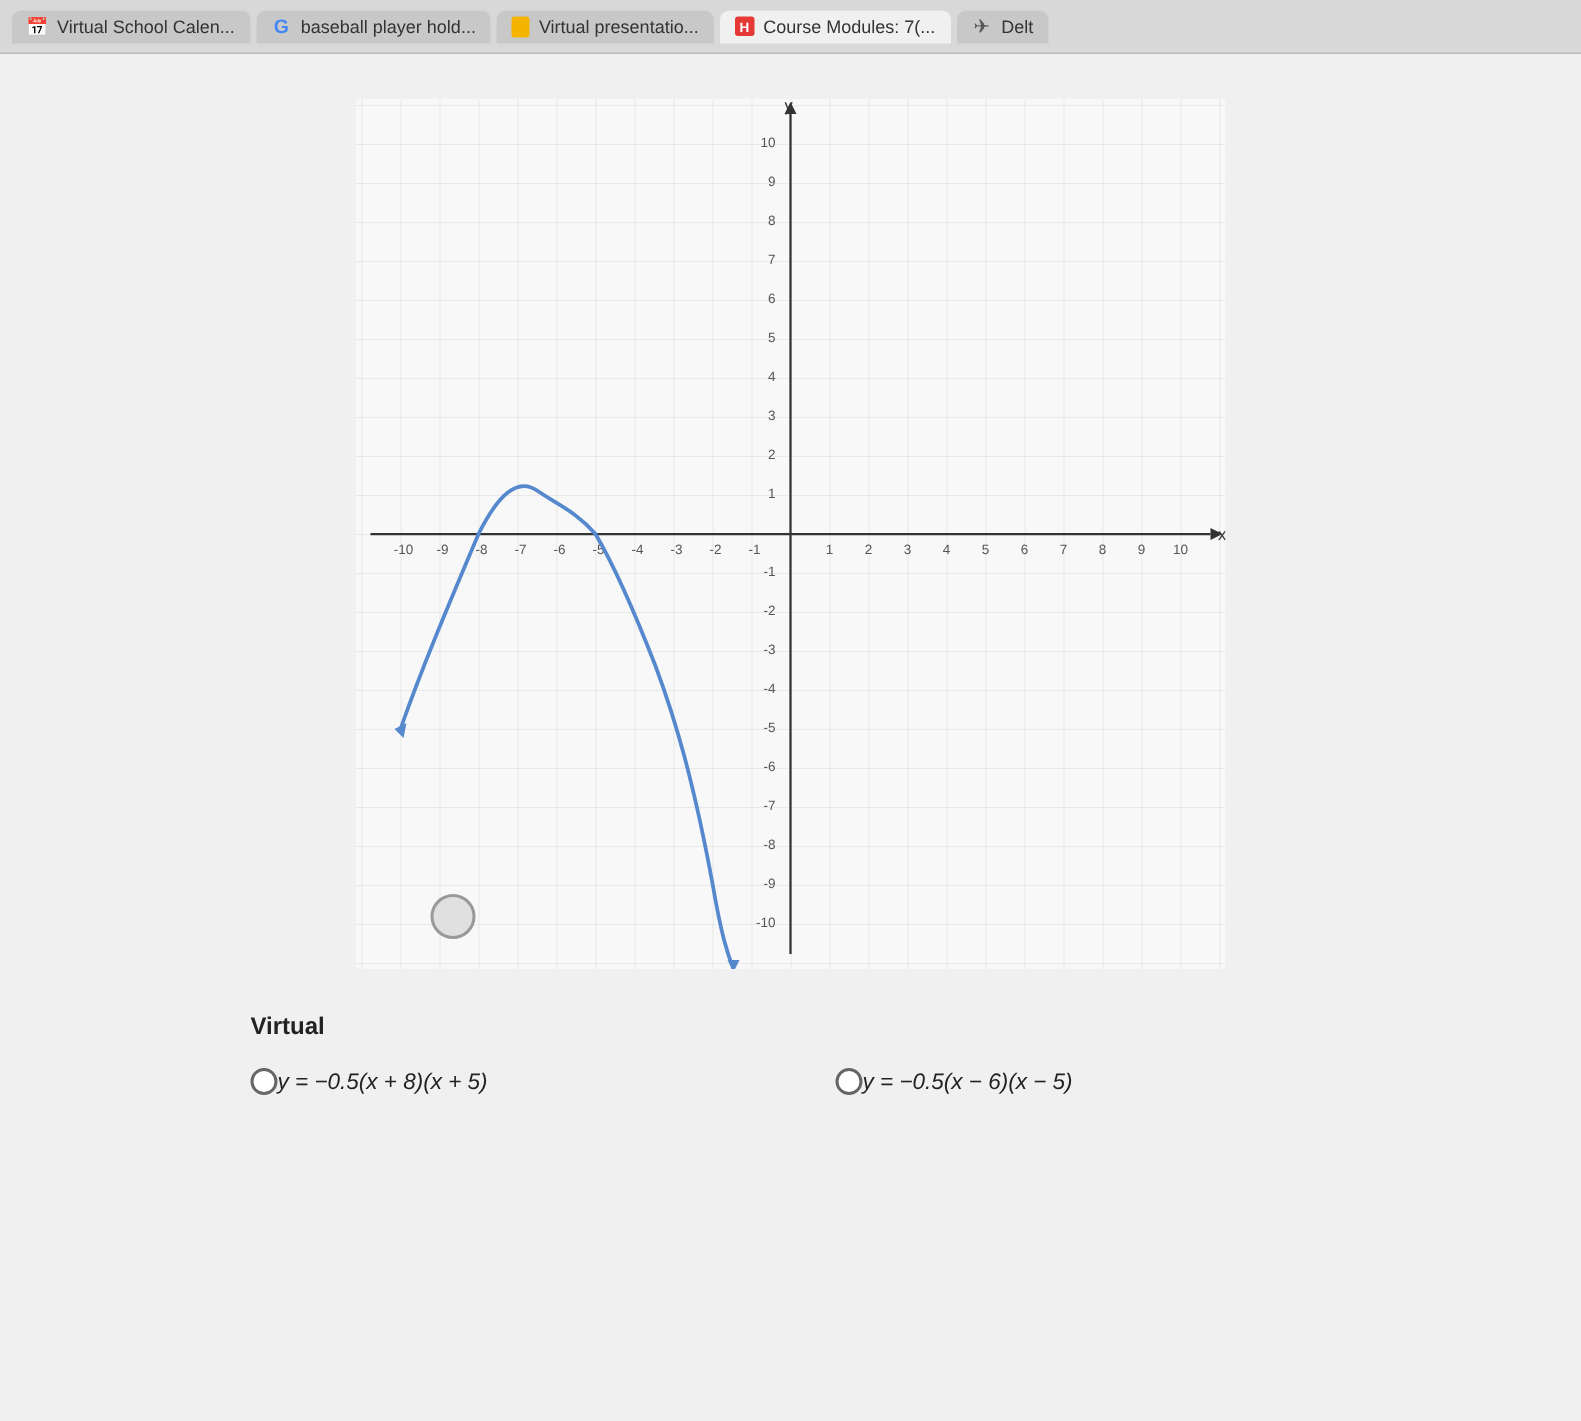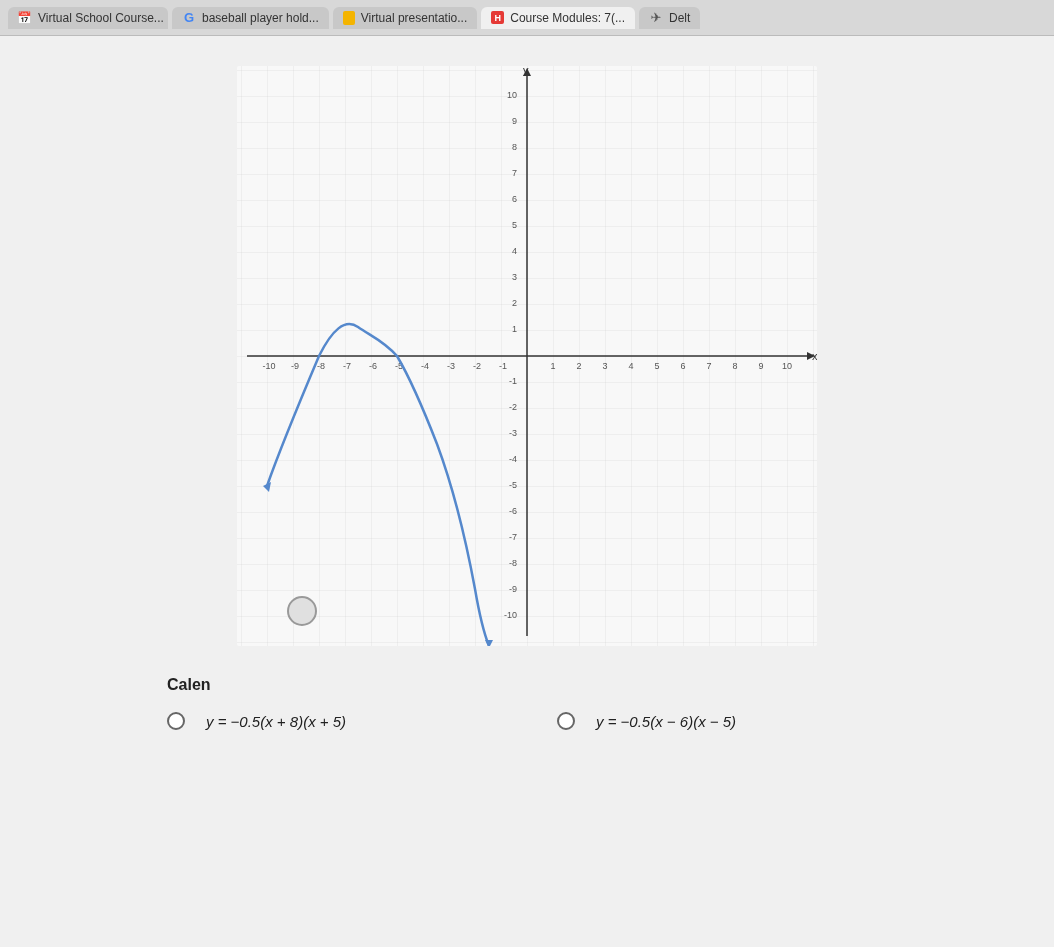--- a/index.html
+++ b/index.html
@@ -115,21 +115,21 @@
 
     .answer-options {
       display: grid;
       grid-template-columns: 1fr 1fr;
       gap: 16px 60px;
     }
 
     .answer-option {
       display: flex;
       align-items: center;
-      gap: 21px;
+      gap: 0;
       font-size: 15px;
       color: #222;
       cursor: pointer;
     }
 
     .radio-btn {
       width: 18px;
       height: 18px;
       border-radius: 50%;
       border: 2px solid #666;
@@ -146,21 +146,21 @@
     .math {
       font-style: italic;
     }
   </style>
 </head>
 <body>
 
 <div class="tab-bar">
   <div class="tab-item">
     <span class="tab-icon">📅</span>
-    <span>Virtual School Course...</span>
+    <span>Virtual School Calen...</span>
   </div>
   <div class="tab-item">
     <span class="tab-icon google">G</span>
     <span>baseball player hold...</span>
   </div>
   <div class="tab-item">
     <span class="tab-icon slides"></span>
     <span>Virtual presentatio...</span>
   </div>
   <div class="tab-item active">
@@ -254,21 +254,21 @@
 
       <polygon points="34,416 26,420 32,426" fill="#5588cc"></polygon>
 
     </svg>
 
     
     <div class="circle-decoration"></div>
   </div>
 
   <div class="answer-section">
-    <div class="answer-label">Calen</div>
+    <div class="answer-label">Virtual</div>
 
     <div class="answer-options">
 
       <div class="answer-option">
         <div class="radio-btn"></div>
         <span class="option-text math">y = −0.5(x + 8)(x + 5)</span>
       </div>
 
 
 

